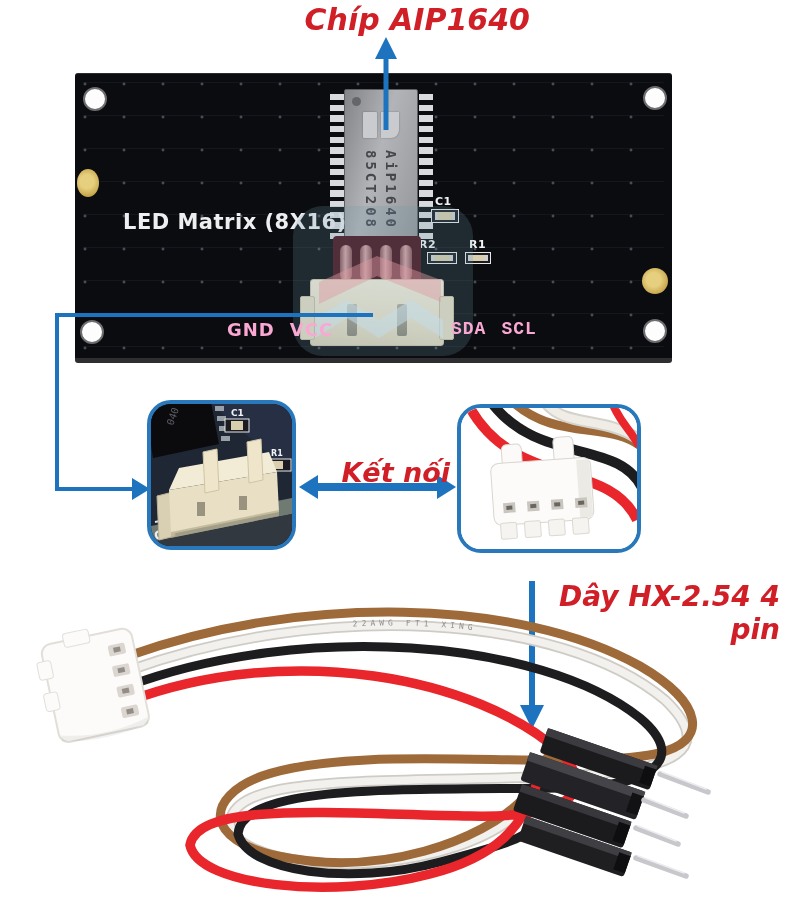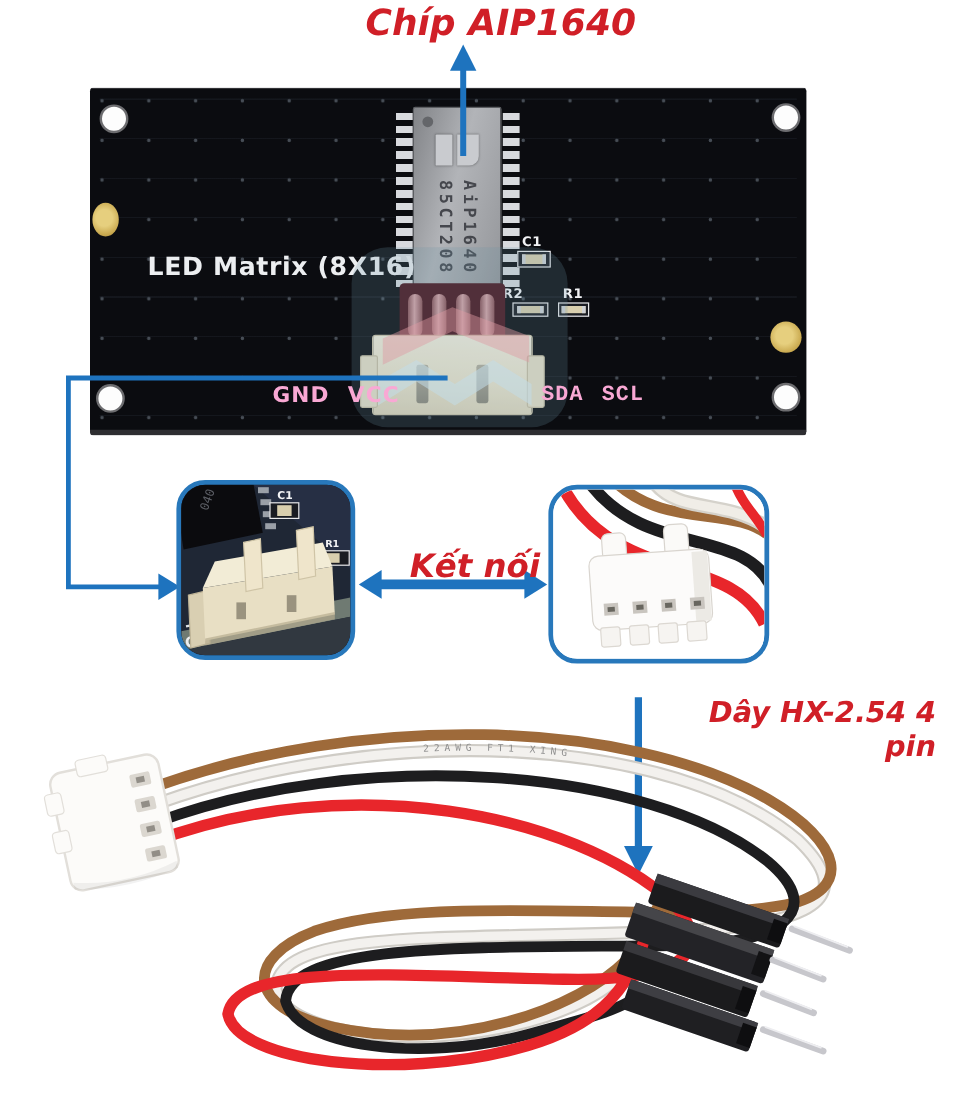--- a/index.html
+++ b/index.html
@@ -4,21 +4,21 @@
 <style>
   html,body{margin:0;padding:0;background:#fff;}
   #canvas{position:relative;width:801px;height:913px;background:#ffffff;overflow:hidden;
           font-family:"DejaVu Sans",sans-serif;}
   .abs{position:absolute;}
   
   .red-label{color:#d01f27;font-weight:bold;font-style:italic;text-align:right;
              font-family:"DejaVu Sans",sans-serif;letter-spacing:0px;}
   #chip-label{left:280px;top:2px;width:250px;font-size:30px;}
   #connect-label{left:310px;top:433px;width:140px;font-size:27px;margin-top:24px;}
-  #cable-label{left:545px;top:580px;width:235px;font-size:24px;}
+  #cable-label{left:545px;top:580px;width:235px;font-size:28px;}
   
   #pcb{left:75px;top:73px;width:597px;height:284px;background:#0b0c10;border-radius:3px;
        border-top:1px solid #2c2c30;border-bottom:5px solid #2e2e31;box-sizing:content-box;}
   #pcb-texture{left:8px;top:8px;right:8px;bottom:8px;
      background-image:
        radial-gradient(circle 2px at 2px 2px, rgba(160,175,190,.50) 0 1.1px, rgba(0,0,0,0) 1.8px),
        repeating-linear-gradient(180deg, rgba(110,130,155,.12) 0 1px, rgba(0,0,0,0) 1px 33px);
      background-size:39px 33px,auto;opacity:.8;}
   .hole{width:24px;height:24px;border-radius:50%;background:#fdfdfd;border:2px solid #6d6d70;box-sizing:border-box;}
   .goldpad{border-radius:50%;background:radial-gradient(circle at 45% 45%, #e6cf7e 0 35%, #c9a94f 70%, #a8883a);}

